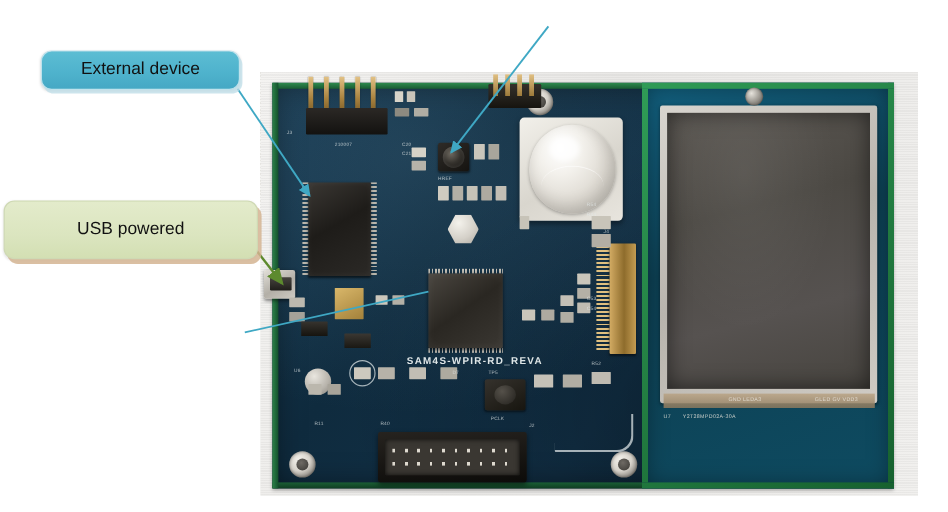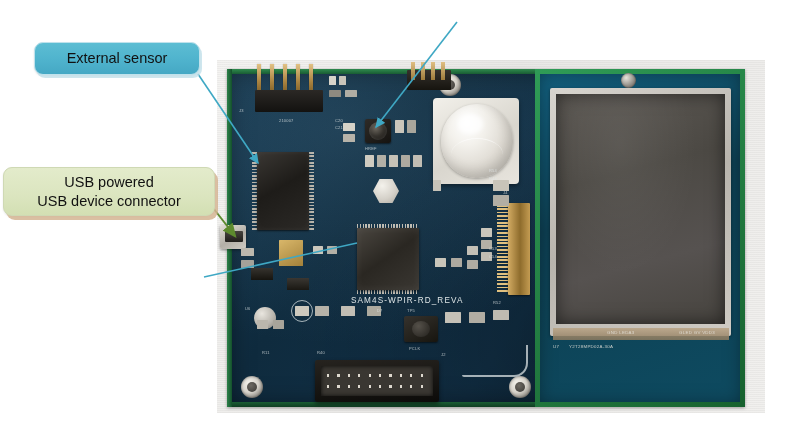--- a/index.html
+++ b/index.html
@@ -261,22 +261,23 @@
   
   .smd{position:absolute;border-radius:.5px;}
 
   
   .silk{
     position:absolute;color:rgba(236,240,240,.86);
     font-family:"Liberation Sans",sans-serif;white-space:nowrap;
     letter-spacing:.4px;
   }
   .silk-board-id{
-    left:134px;top:236px;font-size:8.2px;letter-spacing:1.1px;
+    left:122px;top:236px;font-size:8.2px;letter-spacing:1.1px;
     color:rgba(238,243,243,.93);
+    font-weight:bold;
   }
   .silk-tiny{font-size:4px;letter-spacing:.2px;color:rgba(226,232,232,.72);}
 
   
   .atmel{
     position:absolute;left:247px;top:289px;width:58px;height:26px;
     color:#eef3f3;font-size:19px;font-weight:bold;letter-spacing:-1px;
     font-family:"Liberation Sans",sans-serif;
     line-height:26px;text-align:center;
     opacity:.92;
@@ -480,25 +481,24 @@
         <path d="M0,0 L7.2,3.2 L0,6.4 z" fill="#5d8a2e"></path>
       </marker>
     </defs>
     <line x1="198" y1="74" x2="258" y2="163" stroke="#3fa8c4" stroke-width="1.6" marker-end="url(#arrow-teal)"></line>
     <line x1="457" y1="22" x2="376" y2="127" stroke="#3fa8c4" stroke-width="1.6" marker-end="url(#arrow-teal)"></line>
     <line x1="210" y1="204" x2="235" y2="236" stroke="#5d8a2e" stroke-width="2" marker-end="url(#arrow-green)"></line>
     <line x1="204" y1="277" x2="357" y2="243" stroke="#3fa8c4" stroke-width="1.5"></line>
   </svg>
 
   <div class="callout teal" id="c-psram">
-    <span>External sensor</span>
+    <span>External device</span>
   </div>
 
 
   <div class="callout olive" id="c-usb">
     <div>
       <div>USB powered</div>
-      <div>USB device connector</div>
     </div>
   </div>
 
 
 </div>
 
 </body></html>

